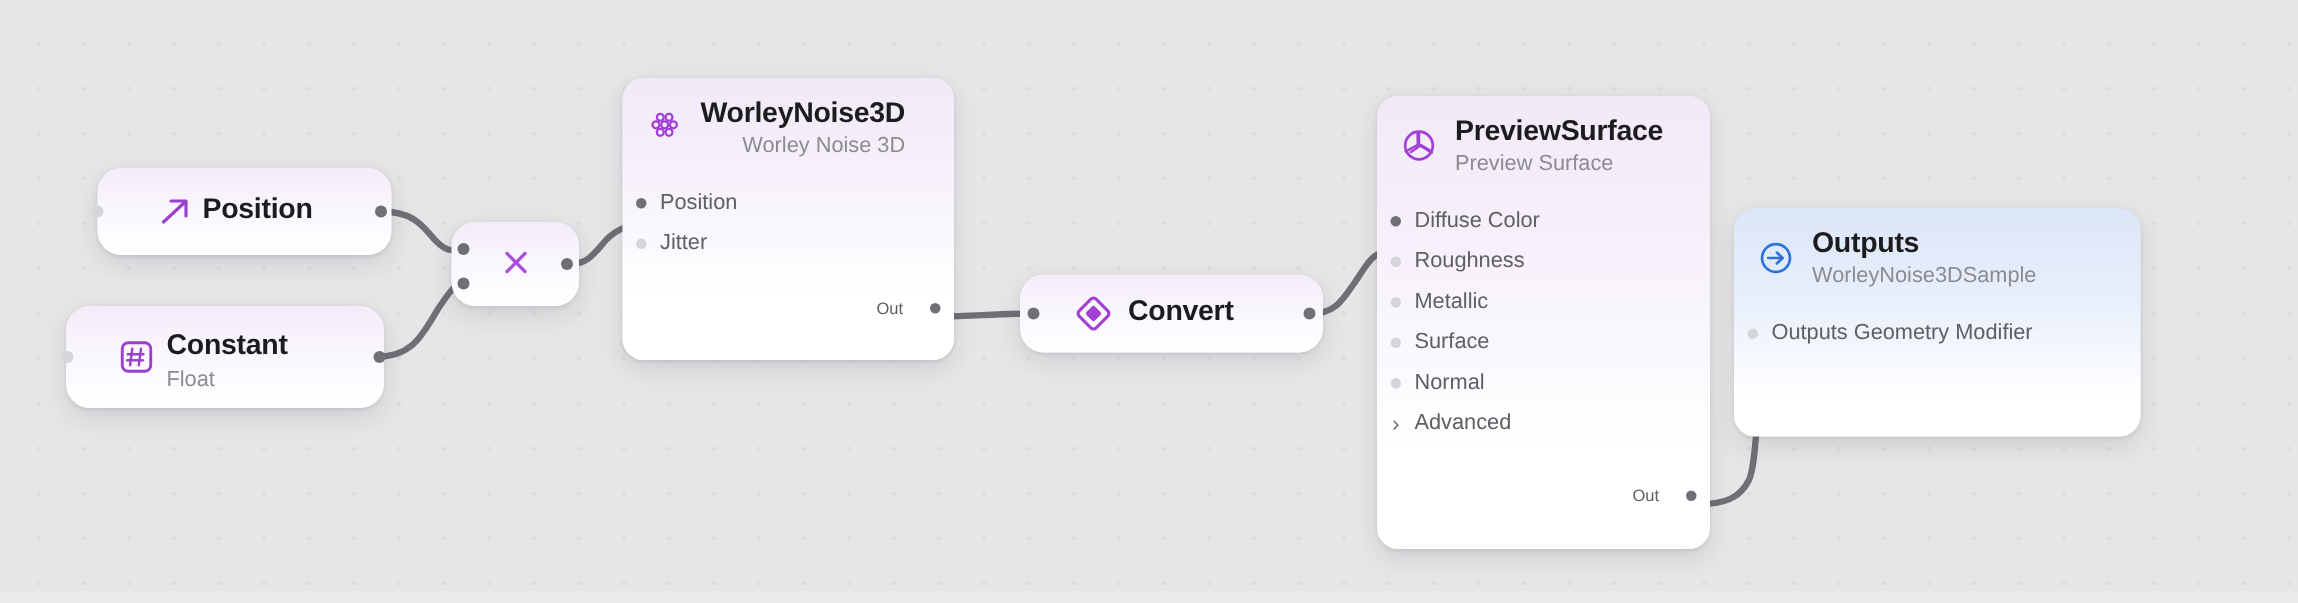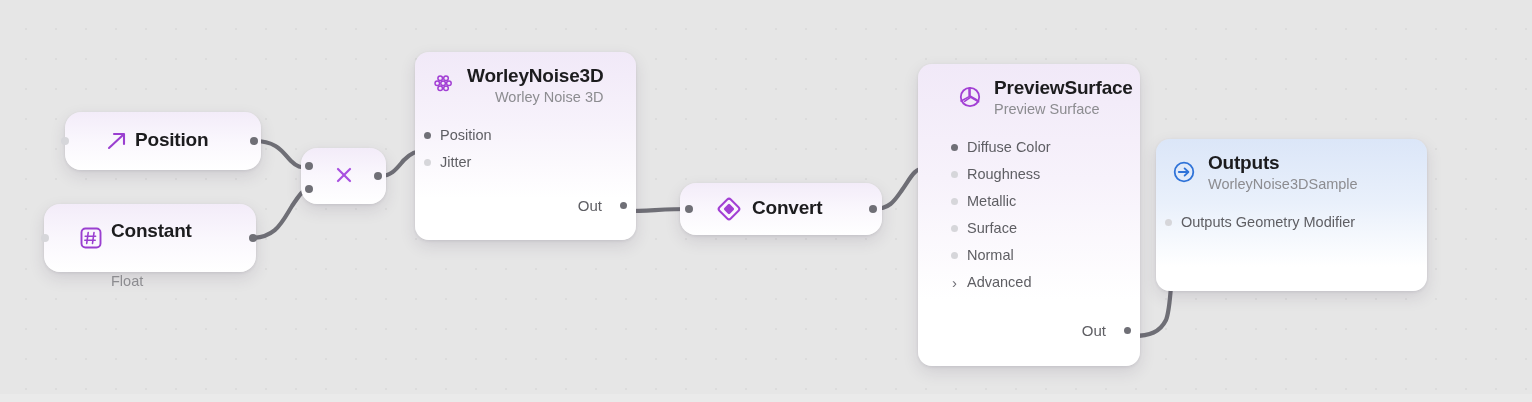--- a/index.html
+++ b/index.html
@@ -121,25 +121,24 @@
     font-weight: bold;
     color: #1c1c1e;
     letter-spacing: -0.2px;
     white-space: nowrap;
   }
   .simple-sub {
     position: absolute;
     font-size: 14.5px;
     color: #8c8c90;
     white-space: nowrap;
-    margin-top: 28px;
   }
   .abs-icon { position: absolute; }
   .out-label {
-    font-size: 15px;
+    font-size: 11px;
     color: #5e5e63;
     margin-right: 9px;
   }
 </style>
 </head>
 <body>
 
 <div id="canvas">
 
   <div id="bottom-strip"></div>
@@ -244,21 +243,21 @@
           <rect x="5" y="5" width="16" height="16" rx="2.5" transform="rotate(45 13 13)"></rect>
         </g>
         <rect x="9" y="9" width="8" height="8" rx="1.4" transform="rotate(45 13 13)" fill="#a23fd4"></rect>
       </svg>
     </div>
     <div class="simple-label" style="left:72px; top:14px;">Convert</div>
     <div class="edge-dot connected" style="left:5px; top:22px;"></div>
     <div class="edge-dot connected" style="left:189px; top:22px;"></div>
   </div>
 
-  <div class="node purple" style="left:918px; top:64px; width:222px; height:302px;padding-left:24px;">
+  <div class="node purple" style="left:918px; top:64px; width:222px; height:302px;">
     <div class="node-header">
       <div class="node-icon">
         <svg width="24" height="24" viewBox="0 0 24 24">
           <circle cx="12" cy="12" r="9.2" fill="none" stroke="#a23fd4" stroke-width="1.8"></circle>
           <g stroke="#a23fd4" stroke-width="1.6" fill="none" stroke-linecap="round">
             <path d="M12 2.9 L12 11 L19 15"></path>
             <path d="M20.6 16.8 L12.8 12.2 L6.6 16.4"></path>
             <path d="M3.1 16.0 L11.2 11.6 L11.0 3.2"></path>
           </g>
         </svg>

